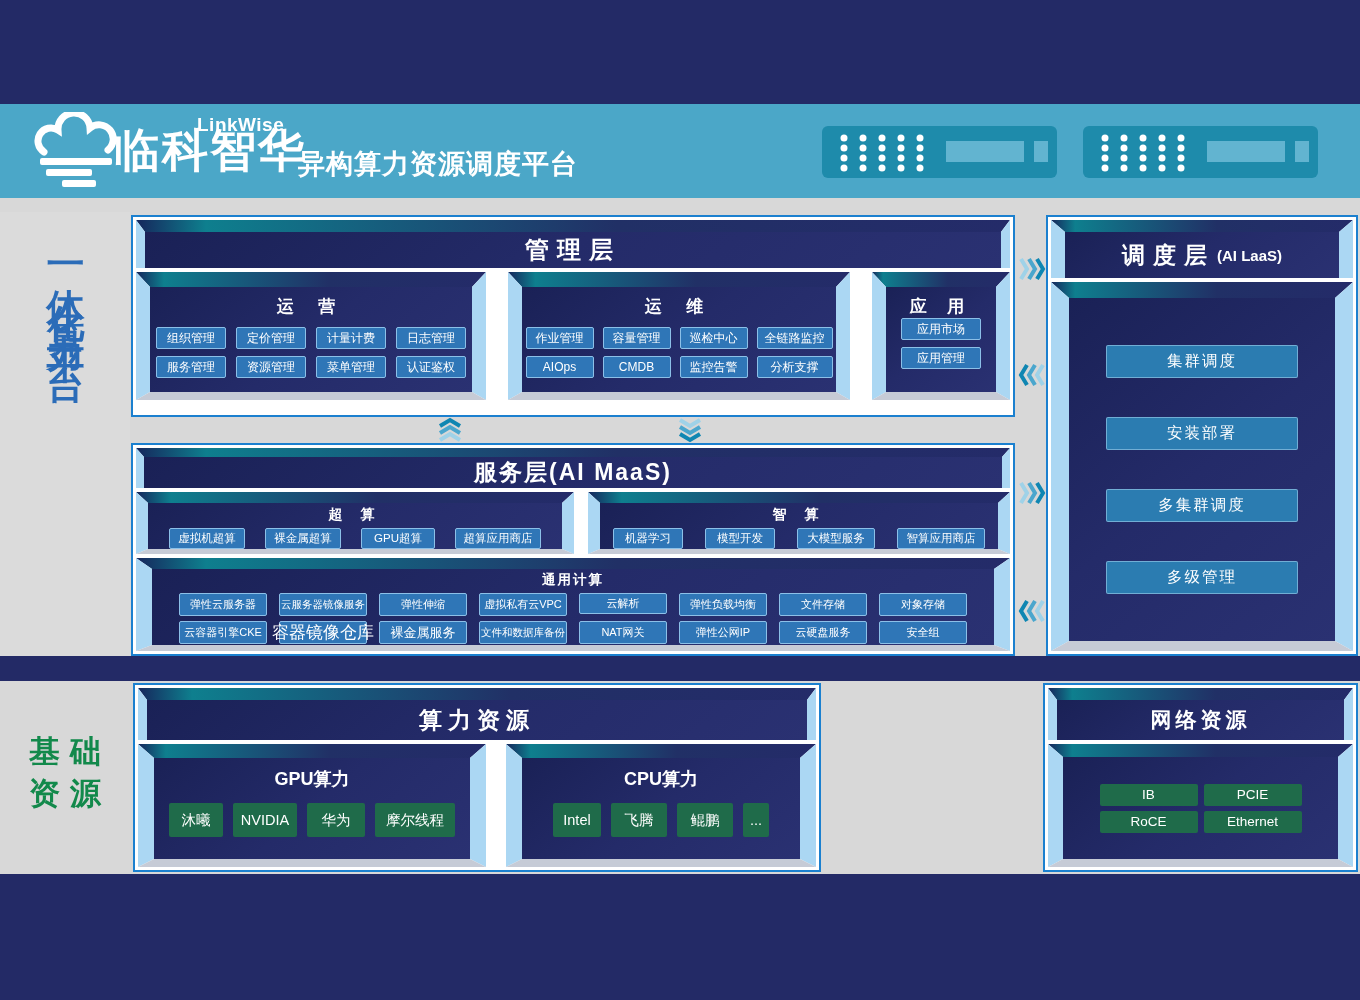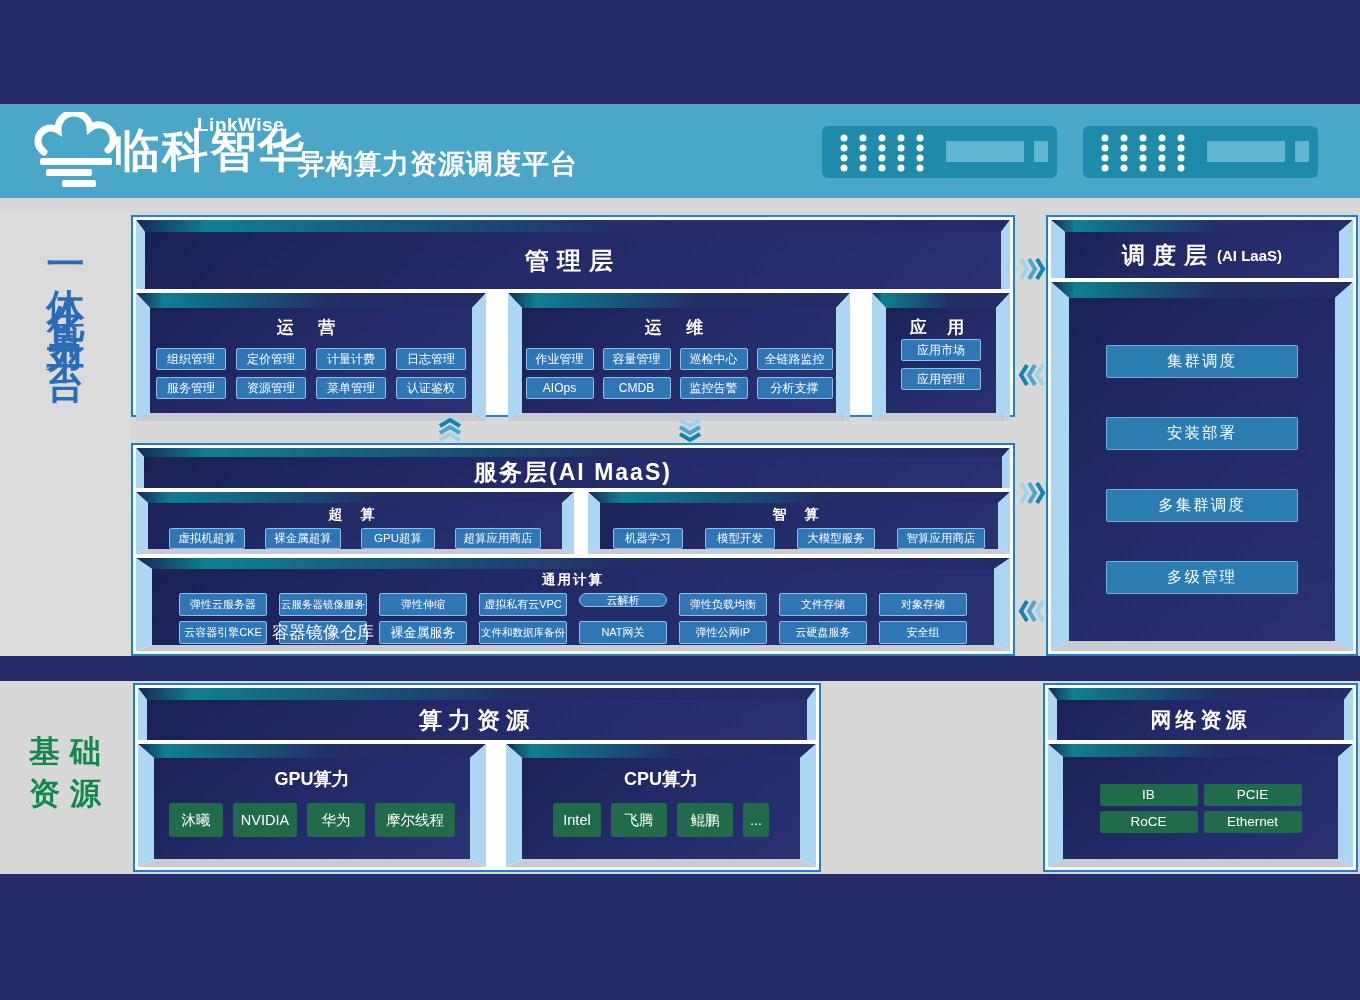--- a/index.html
+++ b/index.html
@@ -131,21 +131,21 @@
     <rect x="124" y="15" width="78" height="21" fill="#62b4d0"></rect>
     <rect x="212" y="15" width="14" height="21" fill="#62b4d0"></rect>
   </svg>
 </div>
 
 <div class="abs side-upper">
   <div class="vtext">一体化算力平台</div>
 </div>
 
 <div class="abs gbox" style="left:131px;top:215px;width:884px;height:202px;">
-  <div class="p3 p3-head" style="width:874px;height:69px;">
+  <div class="p3 p3-head" style="width:874px;height:48px;">
     <div class="e et"></div>
         <div class="e el"></div>
         <div class="e er"></div>
     <div class="pbody">
           <div class="ttl" style="font-size:24px;letter-spacing:8px;">管理层</div>
         </div>
   </div>
   <div style="display:flex;gap:22px;margin-top:4px;">
 
     <div class="p3" style="width:350px;height:128px;">
@@ -266,21 +266,21 @@
         <div class="e el"></div>
         <div class="e er"></div>
         <div class="e eb"></div>
     <div class="pbody" style="padding-top:2px;">
       <div class="ttl" style="font-size:13.5px;letter-spacing:2px;">通用计算</div>
       <div class="chiprow" style="margin-top:4px;gap:12px;">
         <div class="btn" style="width:88px;height:23px;font-size:11px;">弹性云服务器</div>
         <div class="btn" style="width:88px;height:23px;font-size:10.5px;">云服务器镜像服务</div>
         <div class="btn" style="width:88px;height:23px;font-size:11px;">弹性伸缩</div>
         <div class="btn" style="width:88px;height:23px;font-size:11px;">虚拟私有云VPC</div>
-        <div class="btn" style="width:88px;height:14px;font-size:11px;border-radius:11px;">云解析</div>
+        <div class="btn" style="width:88px;height:21px;font-size:11px;">云解析</div>
         <div class="btn" style="width:88px;height:23px;font-size:11px;">弹性负载均衡</div>
         <div class="btn" style="width:88px;height:23px;font-size:11px;">文件存储</div>
         <div class="btn" style="width:88px;height:23px;font-size:11px;">对象存储</div>
       </div>
       <div class="chiprow" style="margin-top:5px;gap:12px;">
         <div class="btn" style="width:88px;height:23px;font-size:11px;">云容器引擎CKE</div>
         <div class="btn" style="width:88px;height:23px;font-size:17px;">容器镜像仓库</div>
         <div class="btn" style="width:88px;height:23px;font-size:13px;">裸金属服务</div>
         <div class="btn" style="width:88px;height:23px;font-size:10.5px;">文件和数据库备份</div>
         <div class="btn" style="width:88px;height:23px;font-size:11px;">NAT网关</div>

